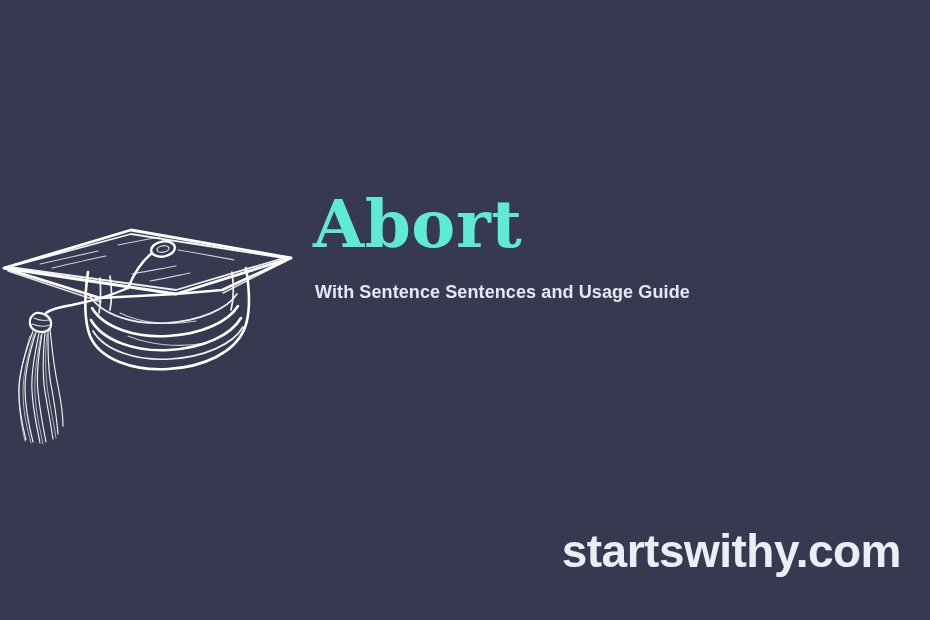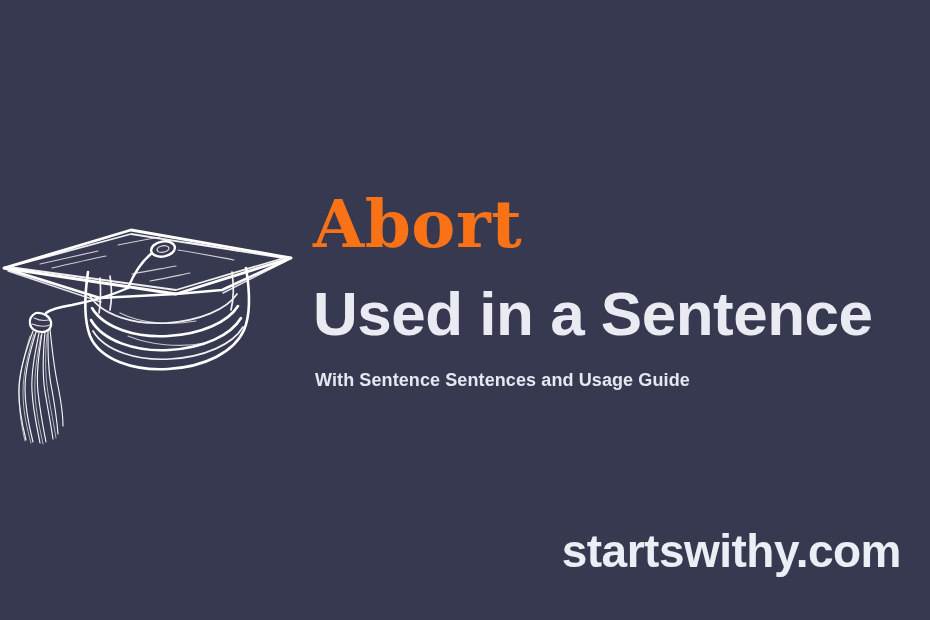--- a/index.html
+++ b/index.html
@@ -43,21 +43,21 @@
     top: 186px;
     width: 600px;
   }
   #headword {
     display: block;
     font-family: "DejaVu Serif", "Liberation Serif", serif;
     font-weight: 700;
     font-size: 66px;
     line-height: 76px;
     letter-spacing: 0.5px;
-    color: #f97316;
+    color: #5eead4;
     margin: 0;
     white-space: nowrap;
   }
   #phrase {
     display: block;
     font-family: "Liberation Sans", sans-serif;
     font-weight: 700;
     font-size: 62px;
     line-height: 72px;
     letter-spacing: -0.5px;
@@ -178,19 +178,18 @@
         <path d="M41 167 C37 188 34 206 35 226 C36 245 40 261 43 276"></path>
         <path d="M47 166 C45 187 45 206 48 225 C51 243 54 257 56 270"></path>
         <path d="M30 168 C24 188 19 207 19 226 C19 245 22 260 25 273"></path>
       </g>
 
     </svg>
   </div>
 
   <div id="text-block">
     <h1 id="headword">Abort</h1>
-    <h2 id="phrase">Used in a Sentence</h2>
     <p id="tagline">With Sentence Sentences and Usage Guide</p>
   </div>
 
   <div id="brand">startswithy.com</div>
 
 </div>
 
 </body></html>

